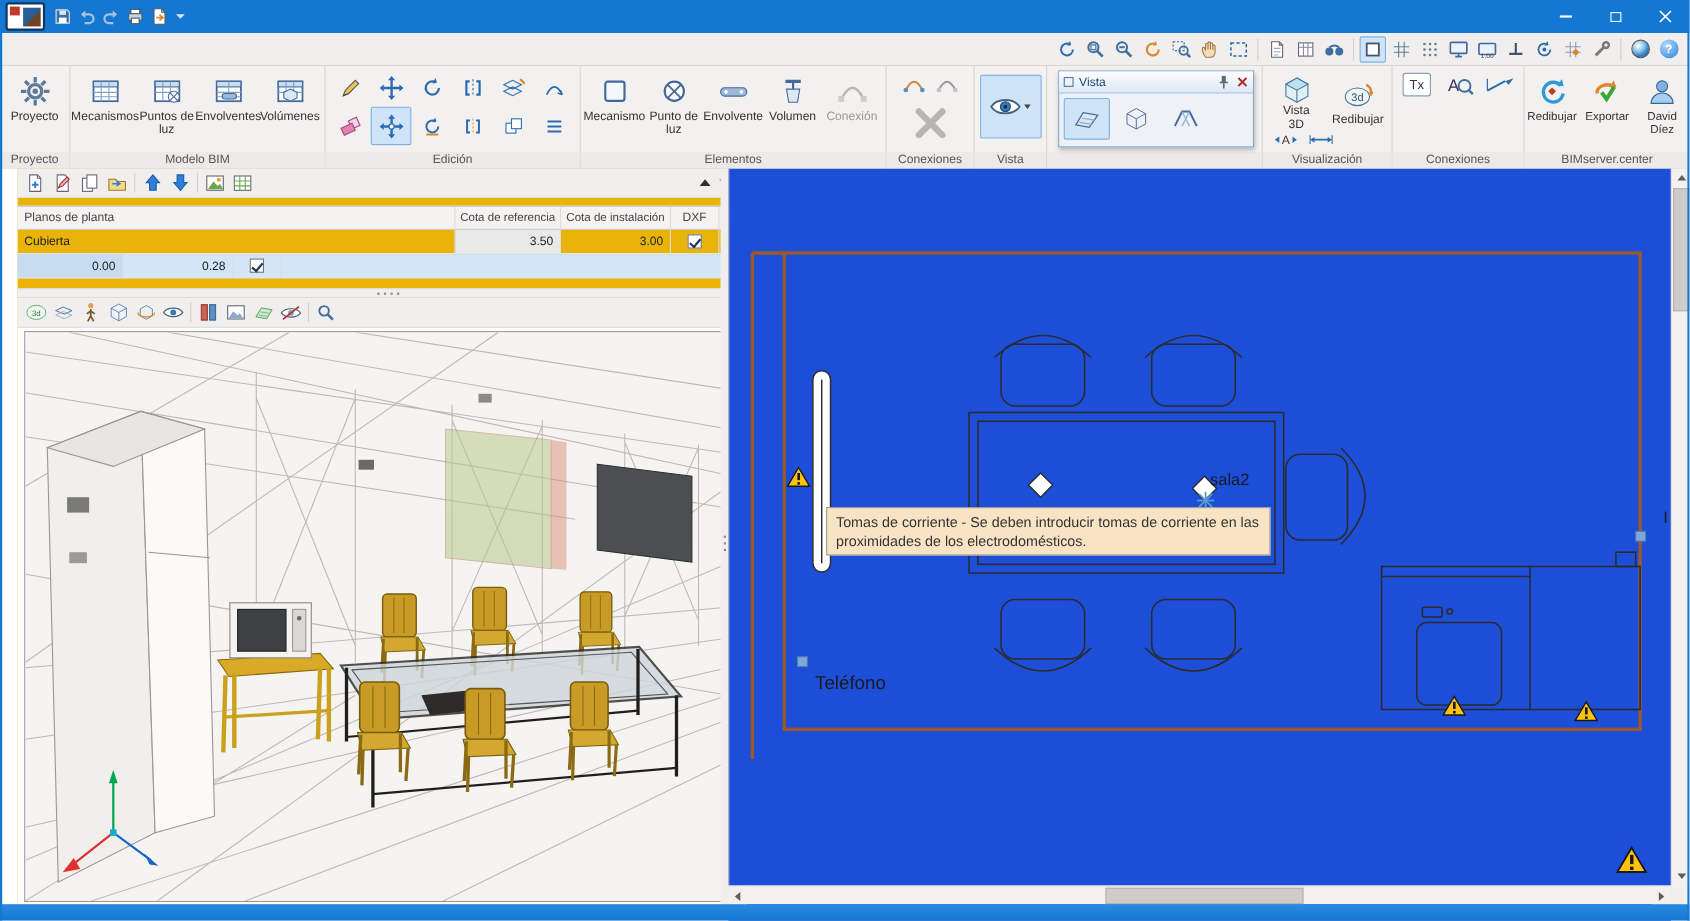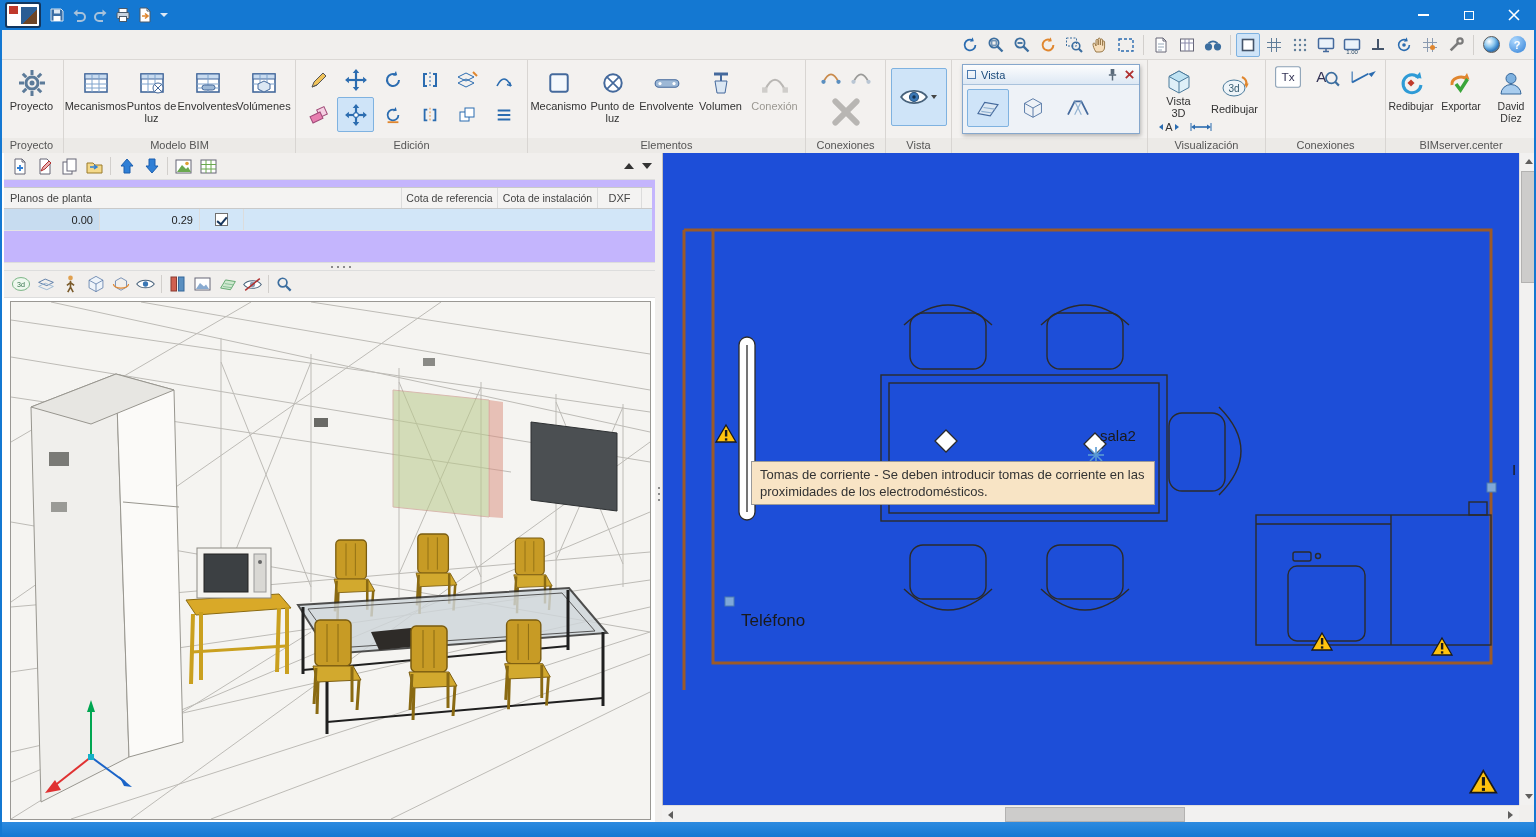--- a/index.html
+++ b/index.html
@@ -54,21 +54,21 @@
   
   .vistapanel{position:absolute;left:962px;top:64px;width:178px;height:70px;background:#eef2f7;border:1px solid #86a7cc;box-shadow:1px 2px 4px rgba(0,0,0,.25);z-index:35}
   .vp-title{height:20px;background:linear-gradient(#fdfdfd,#dde8f4);border-bottom:1px solid #a9c2dc;display:flex;align-items:center;padding:0 4px;font-size:11px;color:#1a4a7a}
   .vp-sq{width:9px;height:9px;border:1.5px solid #4a7ab0;margin-right:5px}
   .vp-sp{flex:1}
   .vp-body{display:flex;padding:4px 4px;gap:3px}
   .vpbtn{width:42px;height:38px;display:flex;align-items:center;justify-content:center;border:1px solid transparent;border-radius:2px}
 
   
   .main{position:absolute;top:153px;left:0;width:1536px;height:669px;background:#fff}
-  .leftcol{position:absolute;left:4px;top:0;width:655px;height:669px;background:#c4b5fd}
+  .leftcol{position:absolute;left:16px;top:0;width:655px;height:669px;background:#eab308}
   .ptoolbar{position:absolute;left:0;top:0;width:655px;height:27px;background:#f1efed;border-bottom:1px solid #ddd;display:flex;align-items:center;padding:0 3px}
   .pbtn{width:25px;height:23px;display:flex;align-items:center;justify-content:center;border:1px solid transparent;border-radius:2px}
   .psep{width:1px;height:18px;background:#d2cfcc;margin:0 3px}
   .pspacer{flex:1}
   .tri-u{width:0;height:0;border-left:5px solid transparent;border-right:5px solid transparent;border-bottom:6px solid #333}
   .tri-d{width:0;height:0;border-left:5px solid transparent;border-right:5px solid transparent;border-top:6px solid #333}
 
   .ptable{position:absolute;left:0;top:34px;width:648px;font-size:11px;color:#222}
   .prow{display:flex;height:22px;align-items:stretch;border-bottom:1px solid #e4e4e4}
   .prow.hdr{background:#f4f3f2;color:#444;border-bottom:1px solid #c9c9c9;border-top:1px solid #c9c9c9}
@@ -773,23 +773,31 @@
           </div>
       </div>
 
       <div class="ptable">
         <div class="prow hdr">
           <div class="pc name">Planos de planta</div>
           <div class="pc ref">Cota de referencia</div>
           <div class="pc inst">Cota de instalación</div>
           <div class="pc dxf">DXF</div>
         </div>
+        <div class="prow">
+          <div class="pc name">Cubierta</div>
+          <div class="pc ref">3.50</div>
+          <div class="pc inst">3.00</div>
+          <div class="pc dxf">
+              <span class="cb"></span>
+            </div>
+        </div>
         <div class="prow sel">
           <div class="pc ref">0.00</div>
-          <div class="pc inst">0.29</div>
+          <div class="pc inst">0.28</div>
           <div class="pc dxf">
               <span class="cb"></span>
             </div>
         </div>
       </div>
 
       <div class="hsplit">
           <span class="hdots"></span>
         </div>
 

